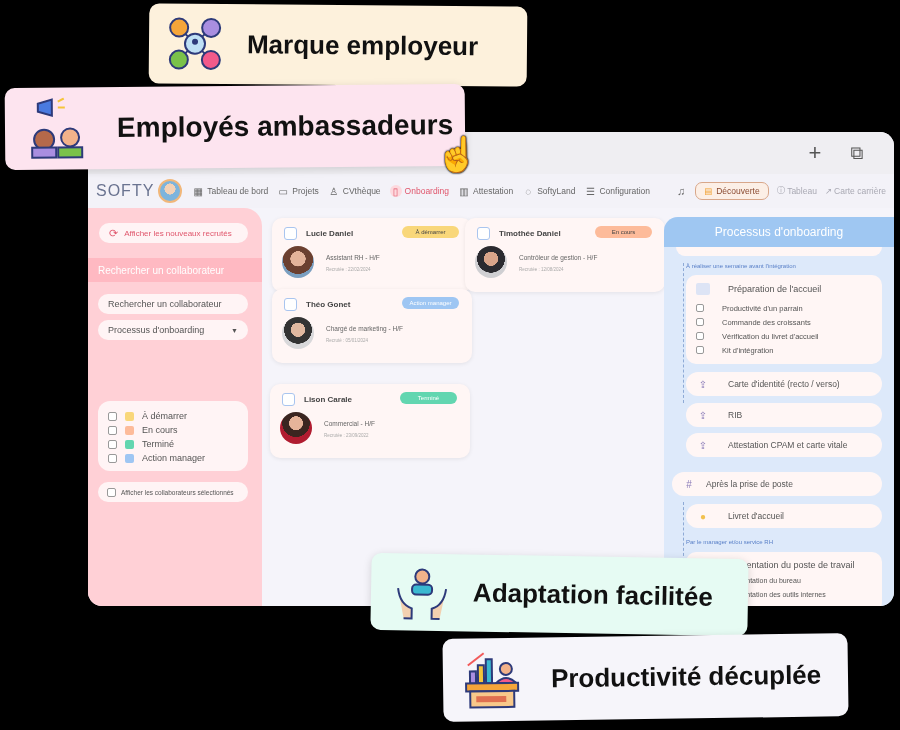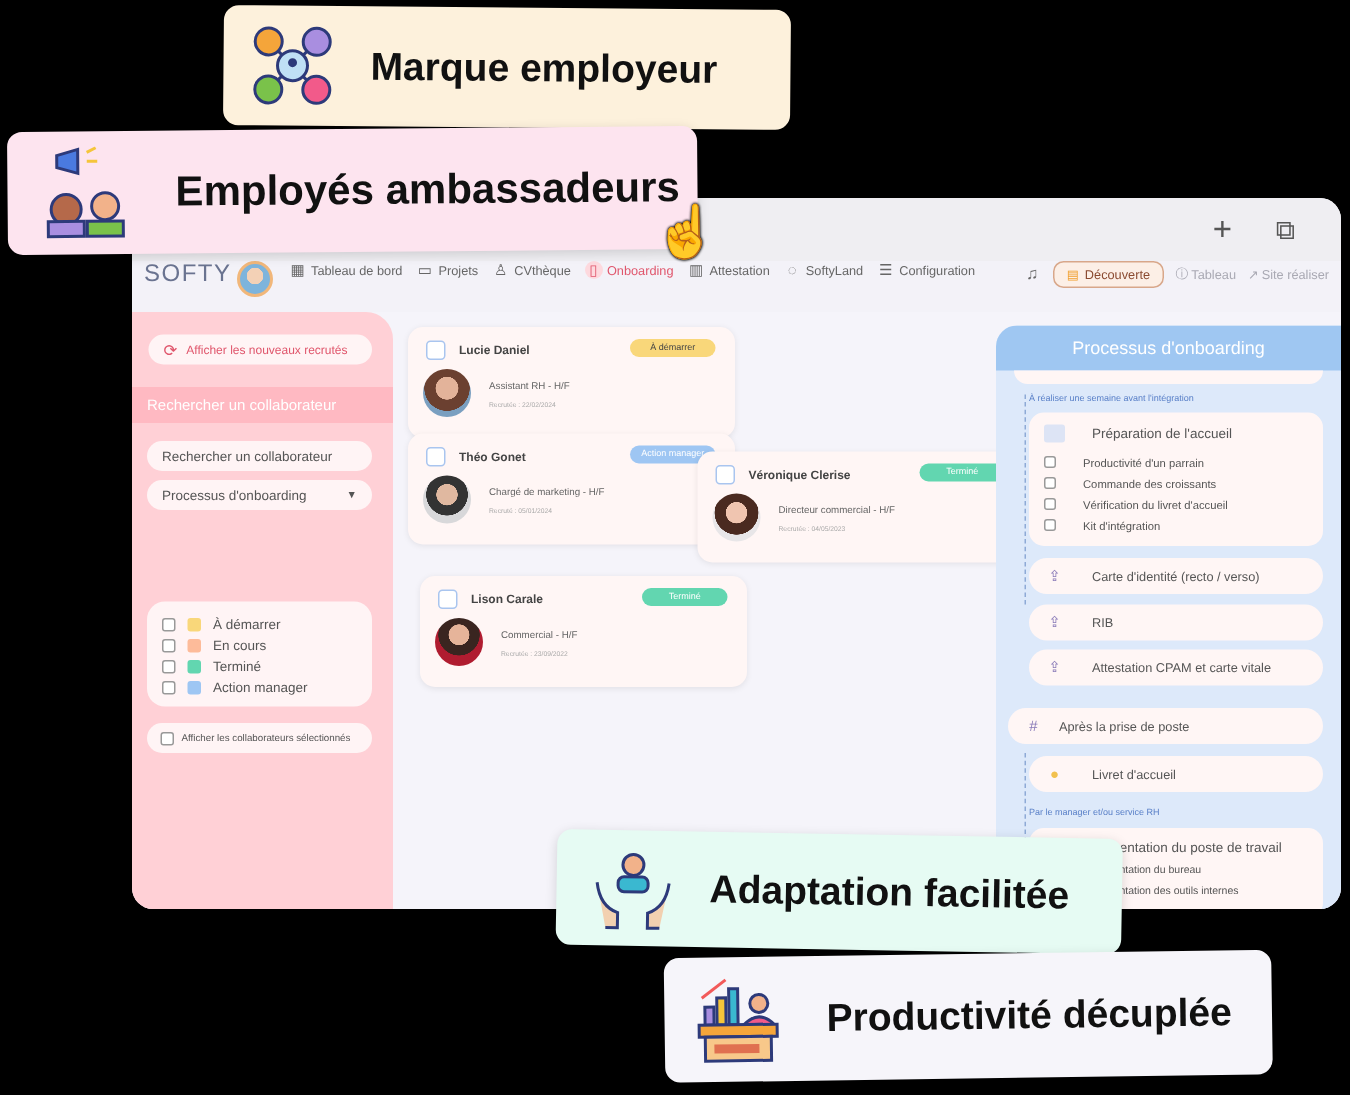--- a/index.html
+++ b/index.html
@@ -1,20 +1,20 @@
 <!DOCTYPE html>
 <html><head>
 <meta charset="utf-8">
 <style>
 *{box-sizing:border-box;margin:0;padding:0}
 html,body{width:900px;height:730px;background:#000;overflow:hidden;font-family:"Liberation Sans",sans-serif;color:#333}
 .window{position:absolute;left:88px;top:132px;width:806px;height:474px;background:#f5f4fa;border-radius:14px;overflow:hidden}
 .titlebar{height:42px;background:#efeef2;display:flex;justify-content:flex-end;align-items:center;padding-right:26px;gap:20px;color:#555;font-size:22px}
 .titlebar .tb-icon{width:22px;height:22px;display:flex;align-items:center;justify-content:center}
-.nav{height:34px;display:flex;align-items:flex-start;padding:0 8px;background:#f3f2f8;font-size:8.5px;color:#666}
+.nav{height:34px;display:flex;align-items:center;padding:0 8px;background:#f3f2f8;font-size:8.5px;color:#666}
 .logo{font-size:16px;letter-spacing:1px;color:#6a7390;font-weight:400;margin-right:4px}
 .avatar-top{width:24px;height:24px;border-radius:50%;background:radial-gradient(circle at 50% 40%,#f3d1b6 0 35%,#7db4dc 36% 100%);border:2px solid #f1b77a;margin-right:10px}
 .nav-item{display:flex;align-items:center;gap:3px;margin-right:9px}
 .nav-item.active{color:#e0566c}
 .nav-item.active .nav-ic{background:#fdd9de;border-radius:50%}
 .nav-ic{width:12px;height:12px;display:inline-flex;align-items:center;justify-content:center;font-size:10px}
 .nav-right{margin-left:auto;display:flex;align-items:center;gap:8px}
 .decouverte{border:1px solid #d8a78a;background:#fcefe6;border-radius:7px;padding:3px 8px;color:#8a4a30;display:flex;align-items:center;gap:4px}
 .nav-muted{color:#a9a9b3;display:flex;align-items:center;gap:2px}
 .sidebar{position:absolute;left:0;top:76px;width:174px;height:398px;background:#ffd0d6;border-top-right-radius:18px}
@@ -22,21 +22,21 @@
 .sb-btn{position:absolute;left:11px;top:15px;width:149px;height:20px;padding-left:10px;color:#e0566c;gap:6px}
 .sb-head{position:absolute;left:0;width:174px;height:24px;background:#ffb9c2;color:#fff;font-size:10px;display:flex;align-items:center;padding-left:10px}
 .sb-input{position:absolute;left:10px;width:150px;height:20px;padding-left:10px;font-size:9px}
 .sb-select{justify-content:space-between;padding-right:10px}
 .legend{position:absolute;left:10px;top:193px;width:150px;height:70px;background:#fff4f5;border-radius:12px;padding:8px 10px}
 .leg-row{display:flex;align-items:center;gap:8px;font-size:9px;height:14px;color:#555}
 .cb{width:9px;height:9px;border:1px solid #999;border-radius:2px;background:#fff}
 .sw{width:9px;height:9px;border-radius:2px}
 .sb-show{position:absolute;left:10px;top:274px;width:150px;height:20px;padding-left:9px;gap:5px;font-size:6.5px}
 .main{position:absolute;left:174px;top:76px;width:402px;height:398px}
-.card{position:absolute;width:218px;height:74px;background:#fff6f5;border-radius:10px;box-shadow:0 1px 4px rgba(0,0,0,.08)}
+.card{position:absolute;width:200px;height:74px;background:#fff6f5;border-radius:10px;box-shadow:0 1px 4px rgba(0,0,0,.08)}
 .card .ck{position:absolute;left:12px;top:9px;width:13px;height:13px;border:1px solid #a9c5ef;border-radius:3px;background:#fff}
 .card .nm{position:absolute;left:34px;top:11px;font-size:8px;color:#444;font-weight:bold}
 .card .badge{position:absolute;right:13px;top:8px;width:57px;height:12px;border-radius:7px;font-size:6px;display:flex;align-items:center;justify-content:center;color:#444}
 .card .ph{position:absolute;left:10px;top:28px;width:32px;height:32px;border-radius:50%}
 .card .role{position:absolute;left:54px;top:36px;font-size:6.5px;color:#666}
 .card .date{position:absolute;left:54px;top:49px;font-size:4.5px;color:#aaa}
 .right{position:absolute;left:576px;top:85px;width:230px;height:389px;background:#dde9fa;border-top-left-radius:14px;overflow:hidden}
 .r-head{height:30px;background:#9fc7f2;color:#fff;font-size:12px;display:flex;align-items:center;justify-content:center}
 .r-sub{font-size:6px;color:#5a80c8;position:absolute;left:22px}
 .r-box{position:absolute;background:#fff6f5;border-radius:10px;font-size:8.5px;color:#555}
@@ -94,21 +94,21 @@
       <span class="decouverte">
           <span style="color:#f0a030">▤</span>
           <span>Découverte</span>
         </span>
       <span class="nav-muted">
           <span>ⓘ</span>
           <span>Tableau</span>
         </span>
       <span class="nav-muted">
           <span>↗</span>
-          <span>Site réaliser</span>
+          <span>Carte carrière</span>
         </span>
     </div>
   </div>
 
   <div class="sidebar">
     <div class="pill sb-btn">
       <span style="font-size:11px">⟳</span>
       <span>Afficher les nouveaux recrutés</span>
     </div>
     <div class="sb-head" style="top:50px">Rechercher un collaborateur</div>
@@ -149,37 +149,37 @@
 
   <div class="main">
     <div class="card" style="left:10px;top:10px">
       <span class="ck"></span>
       <span class="nm">Lucie Daniel</span>
       <span class="badge" style="background:#f9d77a">À démarrer</span>
       <span class="ph" style="background:radial-gradient(circle at 50% 40%,#e3b39a 0 30%,#6b4030 31% 60%,#7a9fc0 61%)"></span>
       <span class="role">Assistant RH - H/F</span>
       <span class="date">Recrutée : 22/02/2024</span>
     </div>
+    <div class="card" style="left:203px;top:10px">
+      <span class="ck"></span>
+      <span class="nm">Timothée Daniel</span>
+      <span class="badge" style="background:#fdbb9a">En cours</span>
+      <span class="ph" style="background:radial-gradient(circle at 50% 40%,#d9a58a 0 28%,#2b2b30 29% 55%,#cfcfd2 56%)"></span>
+      <span class="role">Contrôleur de gestion - H/F</span>
+      <span class="date">Recrutée : 12/08/2024</span>
+    </div>
     <div class="card" style="left:10px;top:81px">
       <span class="ck"></span>
       <span class="nm">Théo Gonet</span>
       <span class="badge" style="background:#9ec6f3;color:#fff">Action manager</span>
       <span class="ph" style="background:radial-gradient(circle at 50% 40%,#e0b8a0 0 28%,#333 29% 55%,#d8d8da 56%)"></span>
       <span class="role">Chargé de marketing - H/F</span>
       <span class="date">Recruté : 05/01/2024</span>
     </div>
-    <div class="card" style="left:203px;top:93px">
-      <span class="ck"></span>
-      <span class="nm">Véronique Clerise</span>
-      <span class="badge" style="background:#62d6b0;color:#fff">Terminé</span>
-      <span class="ph" style="background:radial-gradient(circle at 50% 40%,#f0c5b0 0 28%,#4a2a20 29% 58%,#e8e6e8 59%)"></span>
-      <span class="role">Directeur commercial - H/F</span>
-      <span class="date">Recrutée : 04/05/2023</span>
-    </div>
-    <div class="card" style="left:18px;top:176px">
+    <div class="card" style="left:8px;top:176px">
       <span class="ck"></span>
       <span class="nm">Lison Carale</span>
       <span class="badge" style="background:#62d6b0;color:#fff">Terminé</span>
       <span class="ph" style="background:radial-gradient(circle at 50% 35%,#e6b49a 0 26%,#3a2520 27% 52%,#b01c30 53%)"></span>
       <span class="role">Commercial - H/F</span>
       <span class="date">Recrutée : 23/09/2022</span>
     </div>
   </div>
 
   <div class="right">

